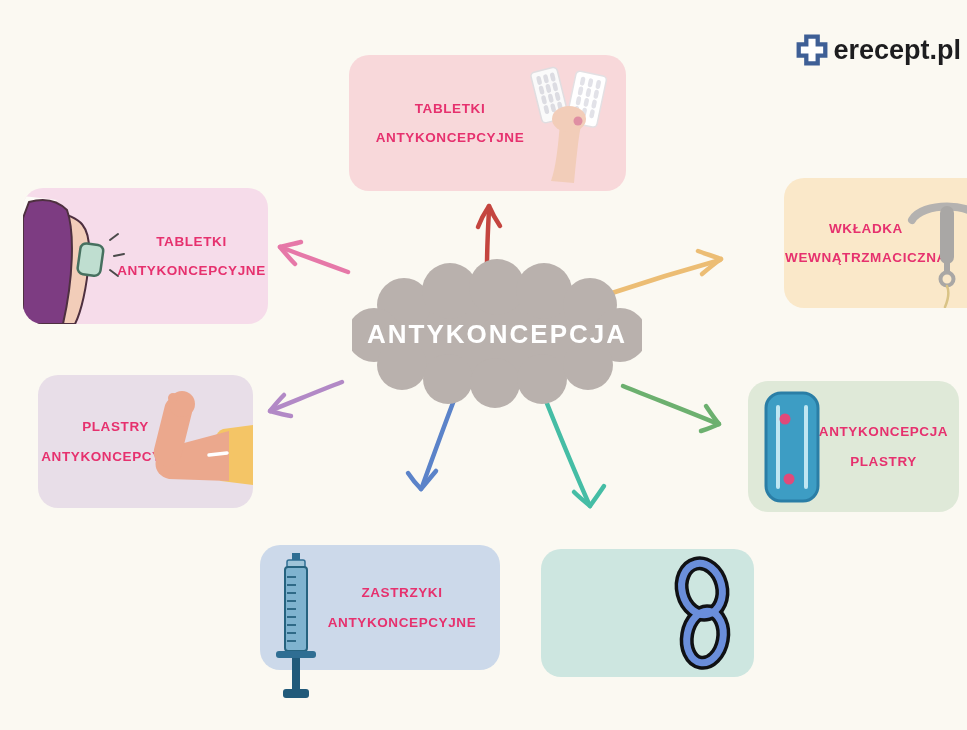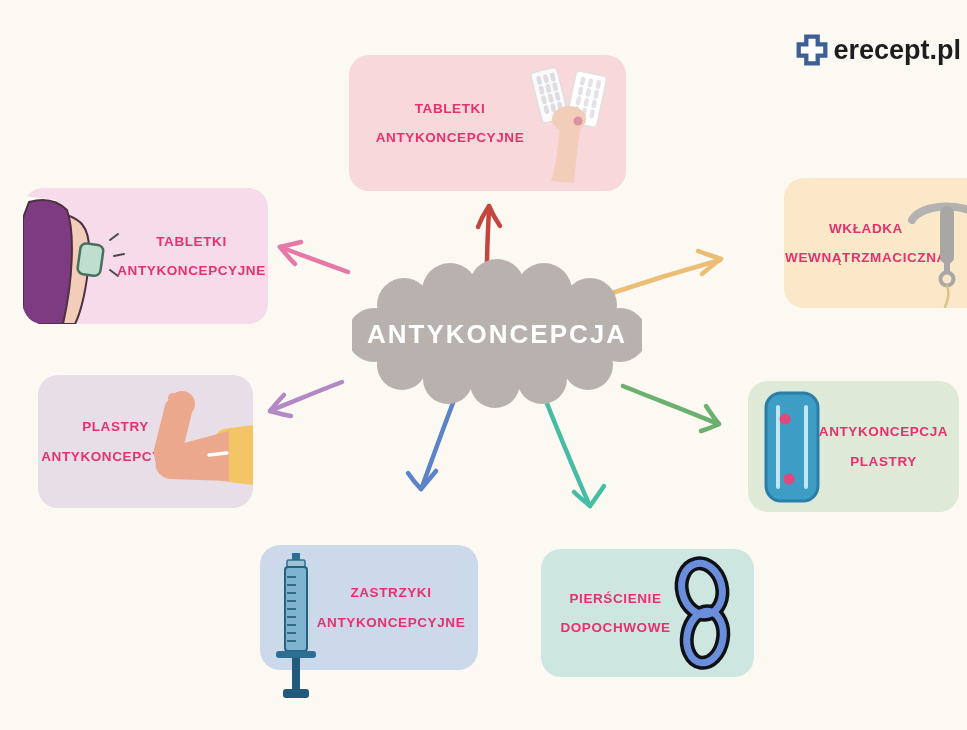--- a/index.html
+++ b/index.html
@@ -132,37 +132,33 @@
     <svg class="icon" style="left:16px;top:10px;" width="56" height="112" viewBox="0 0 56 112">
       <rect x="2" y="2" width="52" height="108" rx="15" fill="#3d9dc4" stroke="#2a7ea6" stroke-width="3"></rect>
       <line x1="14" y1="16" x2="14" y2="96" stroke="#bfe6f2" stroke-width="4" stroke-linecap="round"></line>
       <line x1="42" y1="16" x2="42" y2="96" stroke="#bfe6f2" stroke-width="4" stroke-linecap="round"></line>
       <circle cx="21" cy="28" r="5.5" fill="#e04a7a"></circle>
       <circle cx="25" cy="88" r="5.5" fill="#e04a7a"></circle>
     </svg>
   </div>
 
   <div class="node" style="left: 541px; top: 549px; width: 213px; height: 128px; background: rgb(205, 230, 224);">
-    <div class="label" style="left: 8px; right: 72px; color: rgb(230, 49, 110);">
-      <div>PIERŚCIENIE</div>
-      <div>DOPOCHWOWE</div>
-    </div>
     <svg class="icon" style="right:12px;top:4px;" width="80" height="120" viewBox="0 0 80 120">
       <g fill="none" stroke="#101114" stroke-width="14">
         <ellipse cx="40" cy="36" rx="20" ry="26" transform="rotate(-14 40 36)"></ellipse>
         <ellipse cx="43" cy="84" rx="18" ry="26" transform="rotate(10 43 84)"></ellipse>
       </g>
       <g fill="none" stroke="#6a8edb" stroke-width="7">
         <ellipse cx="40" cy="36" rx="20" ry="26" transform="rotate(-14 40 36)"></ellipse>
         <ellipse cx="43" cy="84" rx="18" ry="26" transform="rotate(10 43 84)"></ellipse>
       </g>
     </svg>
   </div>
 
-  <div class="node" style="left: 260px; top: 545px; width: 218px; height: 125px; background: rgb(204, 217, 234);">
+  <div class="node" style="left: 260px; top: 545px; width: 240px; height: 125px; background: rgb(204, 217, 234);">
     <div class="label" style="left: 52px; right: 8px; color: rgb(230, 49, 110);">
       <div>ZASTRZYKI</div>
       <div>ANTYKONCEPCYJNE</div>
     </div>
     <svg class="icon" style="left:14px;top:8px;" width="44" height="150" viewBox="0 0 44 150">
       <rect x="18" y="0" width="8" height="9" fill="#2f6e93"></rect>
       <rect x="13" y="7" width="18" height="8" rx="2" fill="#9fc4d8" stroke="#2f6e93" stroke-width="1.5"></rect>
       <rect x="11" y="14" width="22" height="84" rx="3" fill="#7fb3cf" stroke="#26637f" stroke-width="2"></rect>
       <g stroke="#26637f" stroke-width="1.8">
         <line x1="13" y1="24" x2="22" y2="24"></line>

